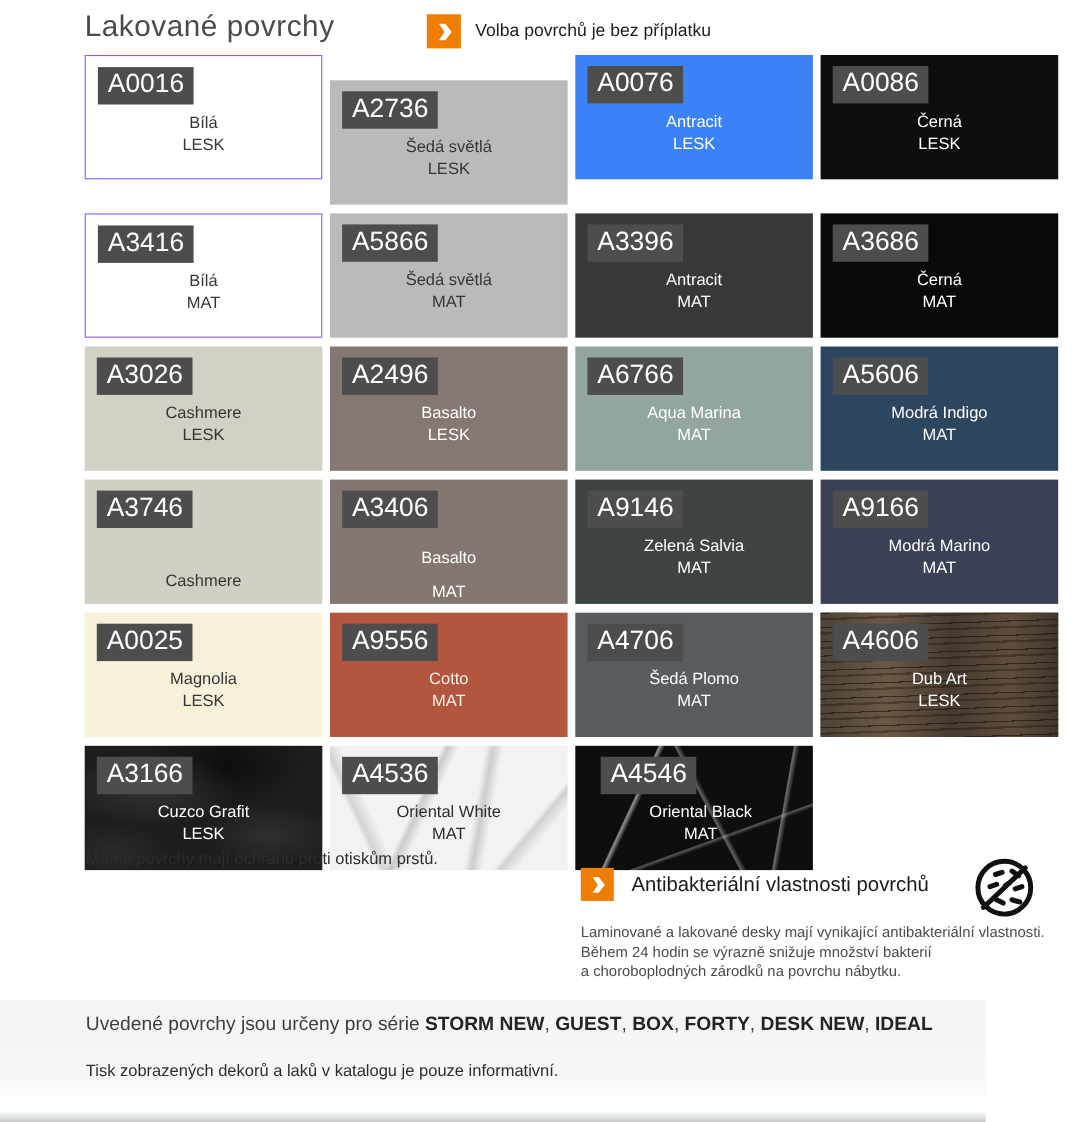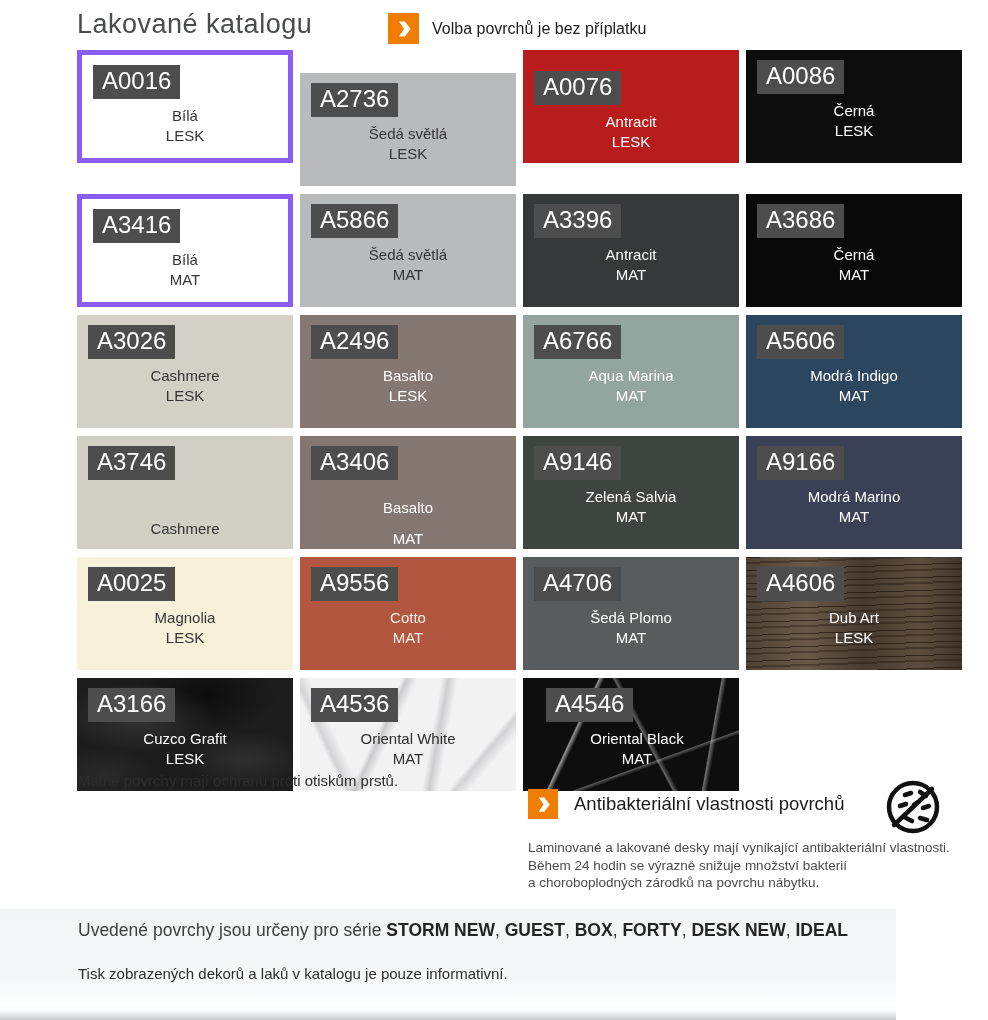--- a/index.html
+++ b/index.html
@@ -21,21 +21,21 @@
 
   .grid {
     position:absolute; left:77px; top:50px; width:885px;
     display:grid; grid-template-columns:repeat(4,216px);
     column-gap:7px; row-gap:8px;
   }
   .swatch {
     height:113px; position:relative; overflow:hidden;
     display:flex; flex-direction:column; align-items:center;
   }
-  .swatch.bordered { border:5px solid #8b5cf6; }
+  .swatch.bordered { border:1px solid #8b5cf6; }
   .badge {
     align-self:flex-start; margin:10px 0 0 11px;
     background:#4d4d4e; color:#fff;
     font-size:24px; padding:2px 9px 4px 9px; line-height:28px;
     position:relative; z-index:2;
   }
   .sw-name { margin-top:7px; font-size:15px; line-height:20px; position:relative; z-index:2; }
   .sw-finish { font-size:15px; line-height:20px; position:relative; z-index:2; }
 
   
@@ -84,21 +84,21 @@
     background:linear-gradient(180deg,#f2f4f5 0%,#f5f7f8 62%,#fdfefe 86%,#fbfcfc 92%,#c5c9cb 100%);
   }
   .footer-inner { padding:9px 0 0 78px; }
   .footer-line { font-size:17.5px; color:#3d3e40; line-height:25px; }
   .footer-line b { color:#232426; font-weight:700; }
   .footer-note { margin-top:22px; font-size:15px; color:#2d2d2d; }
 </style>
 </head>
 <body>
 
-<div class="page-title">Lakované katalogu</div>
+<div class="page-title">Lakované povrchy</div>
 
 <div class="top-note">
   <div class="chev-box">
     <svg width="20" height="20" viewBox="0 0 24 24">
         <polygon points="6,3 13,3 20,12 13,21 6,21 12,12" fill="#ffffff"></polygon>
       </svg>
   </div>
   <div class="top-note-label">Volba povrchů je bez příplatku</div>
 </div>
 
@@ -108,21 +108,21 @@
     <div class="sw-name">Bílá</div>
     <div class="sw-finish">LESK</div>
   </div>
 
   <div class="swatch" style="background: rgb(185, 186, 188); color: rgb(53, 53, 53); margin-top: 23px;">
     <div class="badge">A2736</div>
     <div class="sw-name">Šedá světlá</div>
     <div class="sw-finish">LESK</div>
   </div>
 
-  <div class="swatch" style="background: #b91c1c; color: rgb(255, 255, 255); justify-content: center;">
+  <div class="swatch" style="background: #3b82f6; color: rgb(255, 255, 255);">
     <div class="badge">A0076</div>
     <div class="sw-name">Antracit</div>
     <div class="sw-finish">LESK</div>
   </div>
 
   <div class="swatch" style="background: rgb(13, 13, 14); color: rgb(255, 255, 255);">
     <div class="badge">A0086</div>
     <div class="sw-name">Černá</div>
     <div class="sw-finish">LESK</div>
   </div>

